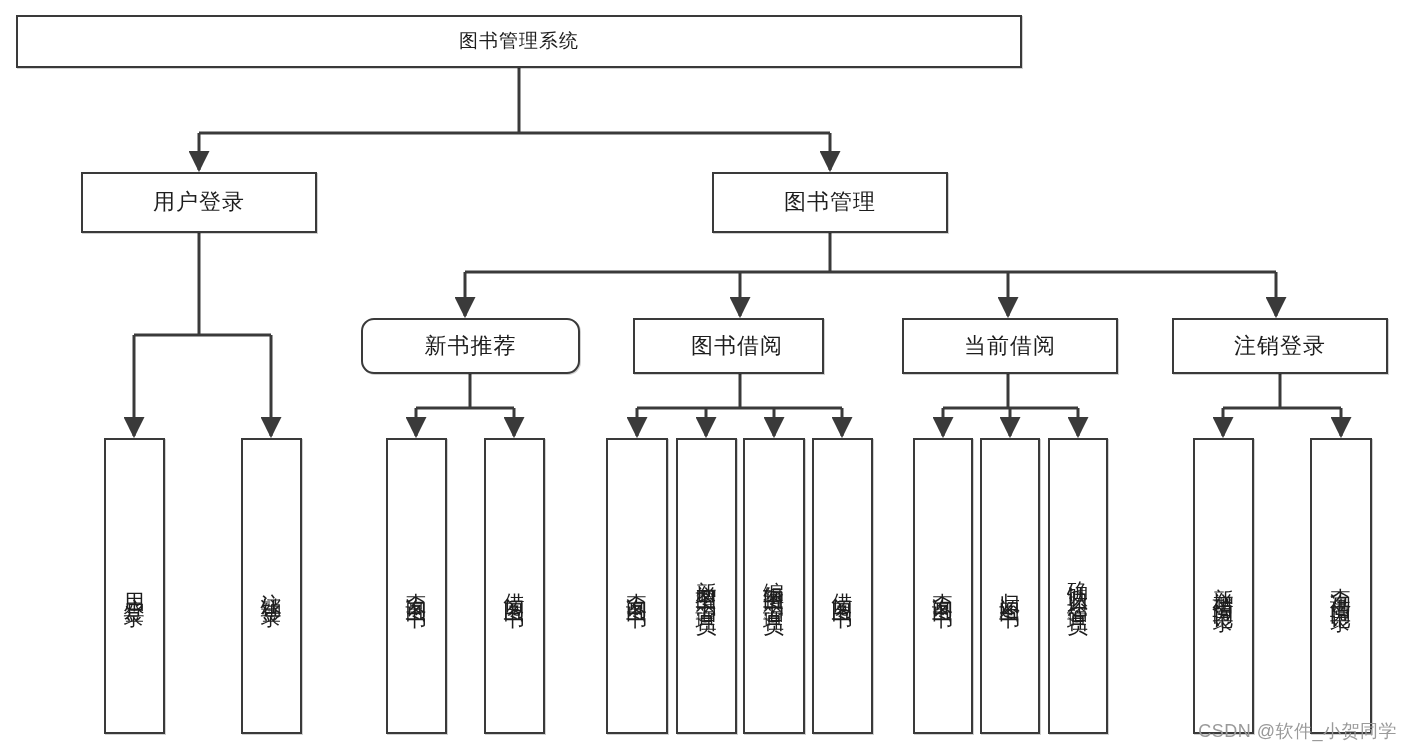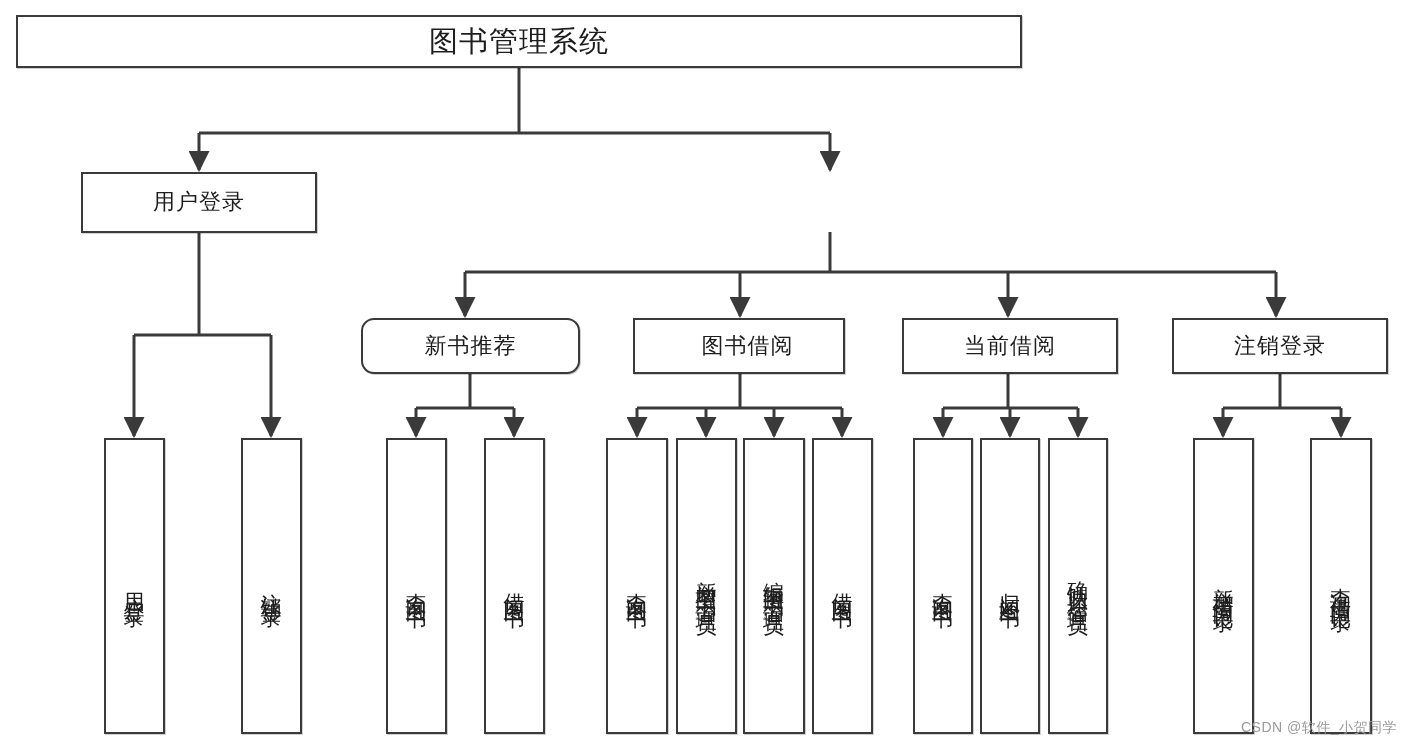--- a/index.html
+++ b/index.html
@@ -37,42 +37,42 @@
     justify-content: center;
     text-align: center;
     box-shadow: 1px 1px 0 rgba(0,0,0,0.18);
   }
   .node.h {
     font-size: 22px;
     line-height: 1.2;
     letter-spacing: 1px;
   }
   .node.root {
-    font-size: 29px;
+    font-size: 19px;
     justify-content: center;
   }
   .node.v {
     font-size: 21px;
     align-items: center;
     justify-content: center;
   }
   .vtext {
     writing-mode: vertical-rl;
     text-orientation: upright;
     -webkit-writing-mode: vertical-rl;
     letter-spacing: 5px;
     line-height: 1;
     white-space: nowrap;
     display: block;
   }
   .watermark {
     position: absolute;
     right: 8px;
-    bottom: 10px;
-    font-size: 14px;
+    bottom: 4px;
+    font-size: 18px;
     color: #9a9a9a;
     letter-spacing: 0.5px;
     white-space: nowrap;
     font-family: "Liberation Sans", "DejaVu Sans", sans-serif;
     margin-left: 12px;
   }
 </style>
 </head>
 <body>
 
@@ -128,25 +128,28 @@
     </g>
   </svg>
 
   <div class="node h root" style="left:16px; top:15px; width:1006px; height:53px;">
     <span>图书管理系统</span>
   </div>
 
   <div class="node h" style="left:81px; top:172px; width:236px; height:61px;">
     <span>用户登录</span>
   </div>
+  <div class="node h" style="left:712px; top:172px; width:236px; height:61px;">
+    <span>图书管理</span>
+  </div>
 
   <div class="node h" style="left:361px; top:318px; width:219px; height:56px;border-radius:13px;">
     <span>新书推荐</span>
   </div>
-  <div class="node h" style="left:633px; top:318px; width:212px; height:56px;padding-left:17px;">
+  <div class="node h" style="left:633px; top:318px; width:191px; height:56px;padding-left:17px;">
     <span>图书借阅</span>
   </div>
   <div class="node h" style="left:902px; top:318px; width:216px; height:56px;">
     <span>当前借阅</span>
   </div>
   <div class="node h" style="left:1172px; top:318px; width:216px; height:56px;">
     <span>注销登录</span>
   </div>
 
   <div class="node v" style="left:104px; top:438px; width:61px; height:296px;">

